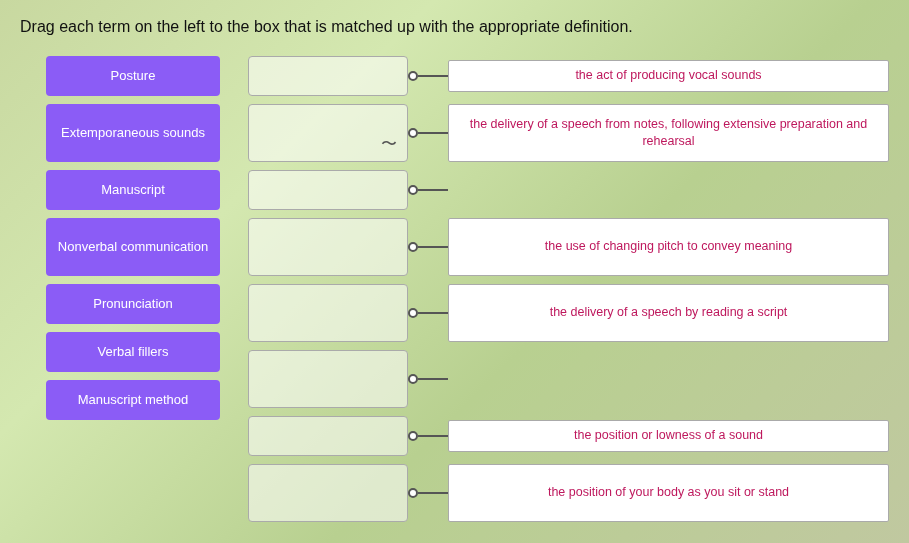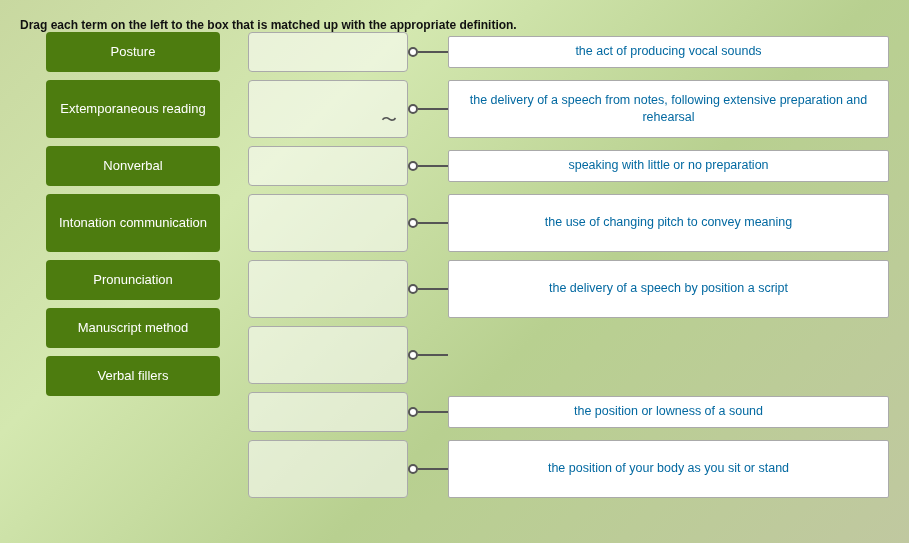--- a/index.html
+++ b/index.html
@@ -7,40 +7,40 @@
       font-family: Arial, sans-serif;
       background: linear-gradient(135deg, #c8d8a0 0%, #d4e8b0 30%, #b8d090 60%, #c0c8a0 100%);
       min-height: 543px;
       width: 909px;
       overflow: hidden;
     }
     .container {
       padding: 18px 20px 10px 20px;
     }
     .instruction {
-      font-size: 12px;
+      font-size: 16px;
       color: #111;
-      margin-bottom: 0;
-      font-weight: bold;
+      margin-bottom: 20px;
+      font-weight: normal;
     }
     .main-layout {
       display: flex;
       flex-direction: row;
       align-items: flex-start;
       gap: 0;
     }
     .left-col {
       display: flex;
       flex-direction: column;
       gap: 8px;
       width: 200px;
       flex-shrink: 0;
     }
     .term-box {
-      background: #4d7c0f;
+      background: #8b5cf6;
       color: white;
       text-align: center;
       padding: 10px 8px;
       border-radius: 4px;
       font-size: 13px;
       cursor: grab;
       font-weight: normal;
       min-height: 40px;
       display: flex;
       align-items: center;
@@ -88,21 +88,21 @@
       width: 30px;
       height: 2px;
       background: #555;
       flex-shrink: 0;
     }
     .def-box {
       background: white;
       border: 1.5px solid #aaa;
       padding: 6px 10px;
       font-size: 12.5px;
-      color: #0369a1;
+      color: #be185d;
       text-align: center;
       border-radius: 2px;
       flex: 1;
       display: flex;
       align-items: center;
       justify-content: center;
       line-height: 1.4;
     }
     
     .rows-area {
@@ -125,26 +125,26 @@
   </style>
 </head>
 <body>
 
 <div class="container">
   <p class="instruction">Drag each term on the left to the box that is matched up with the appropriate definition.</p>
   <div class="main-layout">
 
     <div class="left-col">
       <div class="term-box">Posture</div>
-      <div class="term-box" style="min-height:58px;">Extemporaneous reading</div>
-      <div class="term-box">Nonverbal</div>
-      <div class="term-box" style="min-height:58px;">Intonation communication</div>
+      <div class="term-box" style="min-height:58px;">Extemporaneous sounds</div>
+      <div class="term-box">Manuscript</div>
+      <div class="term-box" style="min-height:58px;">Nonverbal communication</div>
       <div class="term-box">Pronunciation</div>
+      <div class="term-box">Verbal fillers</div>
       <div class="term-box">Manuscript method</div>
-      <div class="term-box">Verbal fillers</div>
     </div>
 
     <div class="rows-area">
 
       <div class="single-row">
         <div class="drop-box" style="width:160px;min-height:40px;"></div>
         <div class="connector-line" style="display:flex;align-items:center;height:40px;">
           <div class="circle-dot"></div>
           <div class="horiz-line"></div>
         </div>
@@ -161,39 +161,38 @@
         </div>
         <div class="def-box" style="min-height:58px;">the delivery of a speech from notes, following extensive preparation and rehearsal</div>
       </div>
 
       <div class="single-row">
         <div class="drop-box" style="width:160px;min-height:40px;"></div>
         <div class="connector-line" style="display:flex;align-items:center;height:40px;">
           <div class="circle-dot"></div>
           <div class="horiz-line"></div>
         </div>
-        <div class="def-box">speaking with little or no preparation</div>
       </div>
 
       <div class="single-row">
         <div class="drop-box tall" style="width:160px;min-height:58px;"></div>
         <div class="connector-line" style="display:flex;align-items:center;height:58px;">
           <div class="circle-dot"></div>
           <div class="horiz-line"></div>
         </div>
         <div class="def-box" style="min-height:58px;">the use of changing pitch to convey meaning</div>
       </div>
 
       <div class="single-row">
         <div class="drop-box tall" style="width:160px;min-height:58px;"></div>
         <div class="connector-line" style="display:flex;align-items:center;height:58px;">
           <div class="circle-dot"></div>
           <div class="horiz-line"></div>
         </div>
-        <div class="def-box" style="min-height:58px;">the delivery of a speech by position a script</div>
+        <div class="def-box" style="min-height:58px;">the delivery of a speech by reading a script</div>
       </div>
 
       <div class="single-row">
         <div class="drop-box tall" style="width:160px;min-height:58px;"></div>
         <div class="connector-line" style="display:flex;align-items:center;height:58px;">
           <div class="circle-dot"></div>
           <div class="horiz-line"></div>
         </div>
       </div>
 

